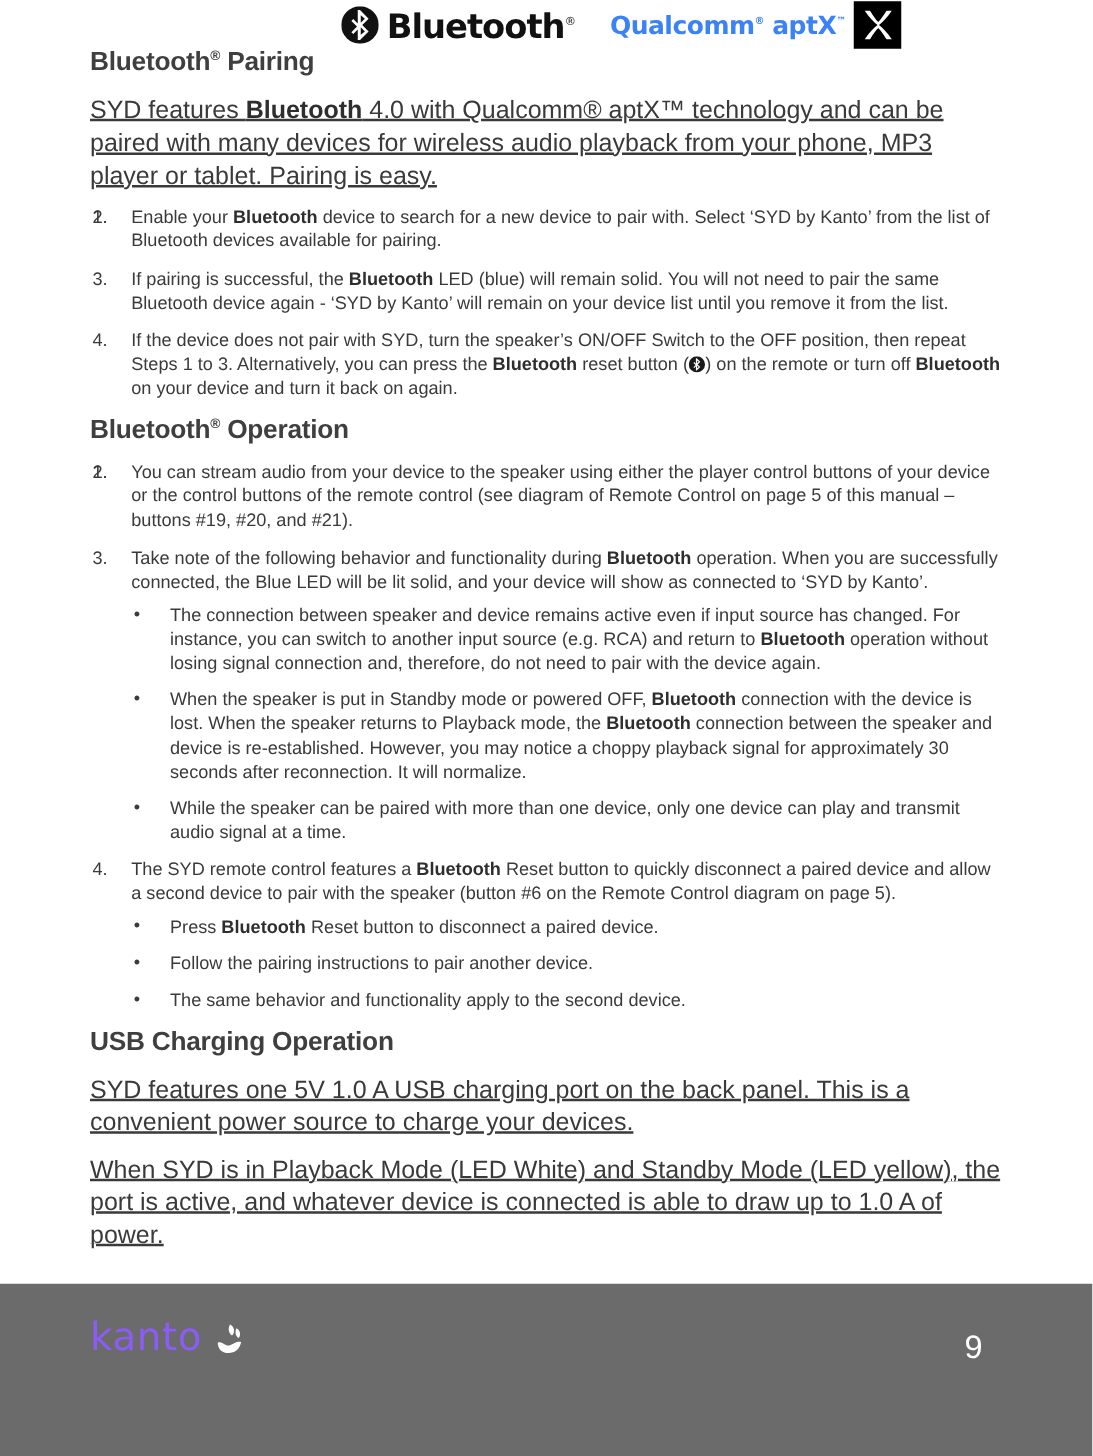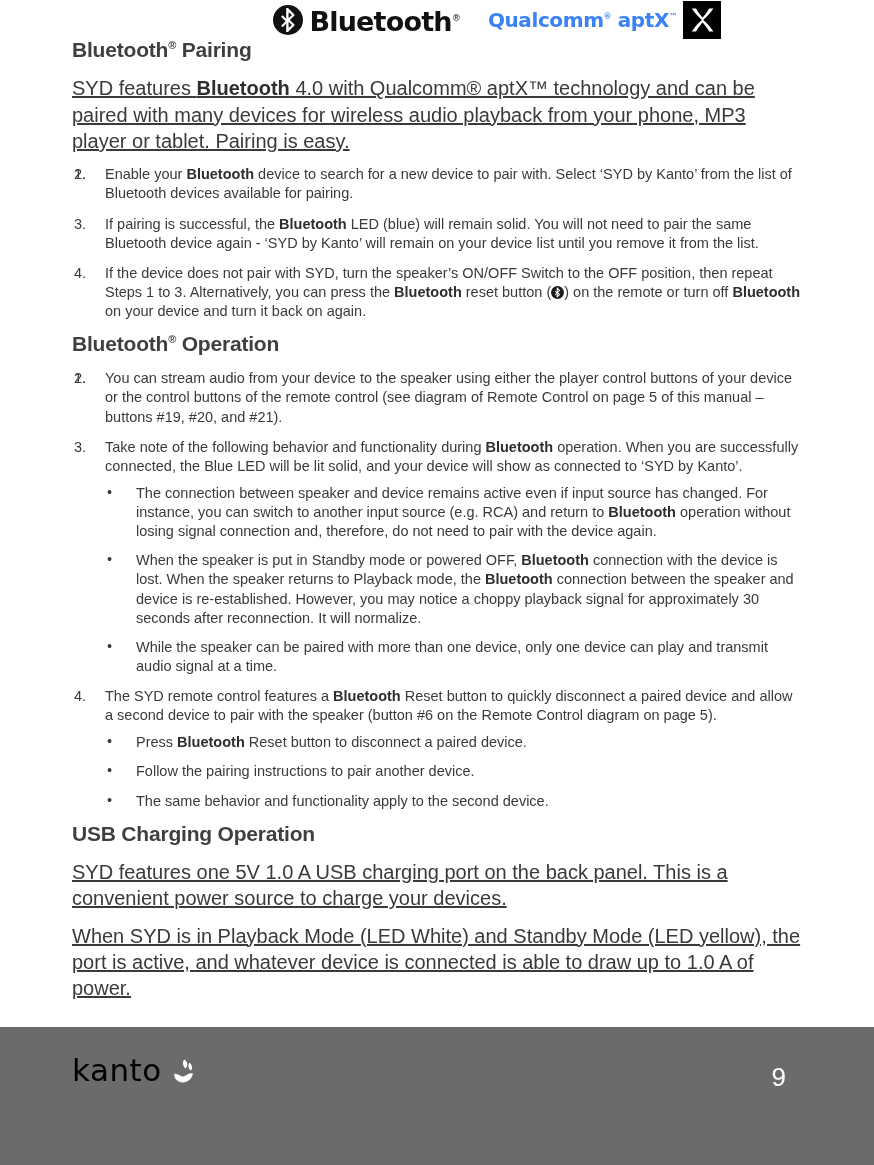--- a/index.html
+++ b/index.html
@@ -177,21 +177,21 @@
     left: 72px;
     top: 1055px;
     display: flex;
     align-items: flex-end;
     gap: 7px;
   }
   .kanto-word {
     font-family: "DejaVu Sans", sans-serif;
     font-size: 31px;
     font-weight: normal;
-    color: #000000;
+    color: #8b5cf6;
     letter-spacing: 0.5px;
     line-height: 1;
     text-align: center;
   }
   .kanto-mark {
     width: 26px;
     height: 26px;
     margin-bottom: 2px;
   }
   .page-number {

